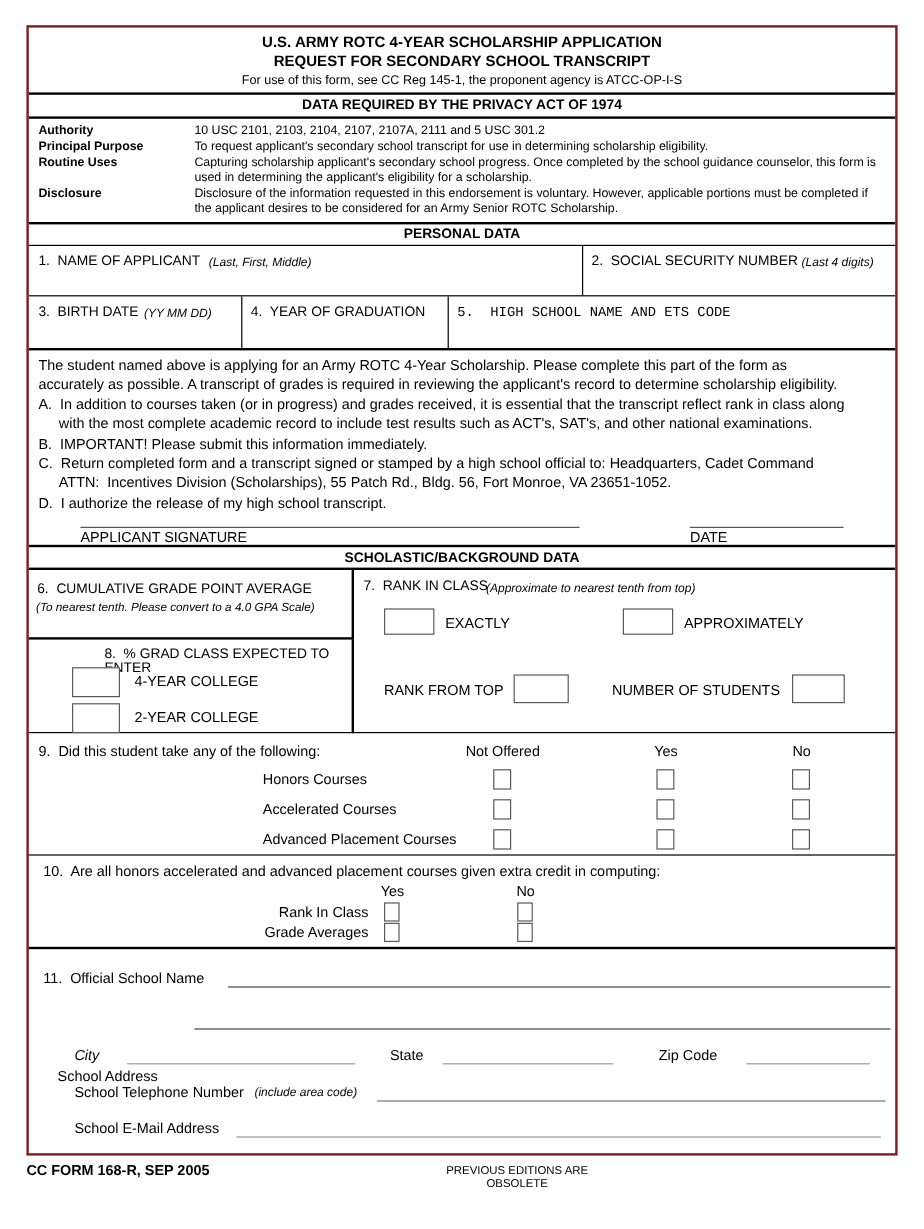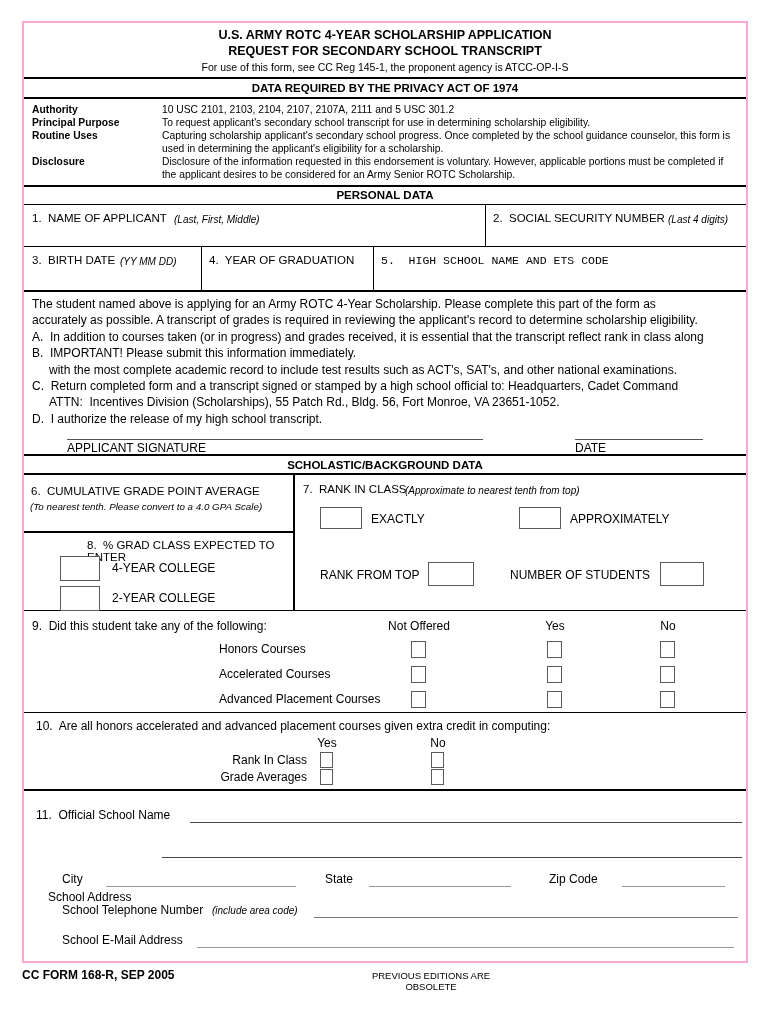--- a/index.html
+++ b/index.html
@@ -2,21 +2,21 @@
 <html><head>
 <meta charset="utf-8">
 <style>
   html,body { margin:0; padding:0; }
   body {
     width:770px; height:1024px; background:#ffffff; position:relative;
     font-family:"Liberation Sans","DejaVu Sans",sans-serif; color:#000;
     -webkit-font-smoothing:antialiased;
   }
   .form { position:absolute; left:22px; top:21px; width:726px; height:942px;
-          border:2px solid #f9a8d4; box-sizing:border-box; }
+          border:2px solid #7f1d1d; box-sizing:border-box; }
   .blk { position:absolute; left:0; right:0; box-sizing:border-box; }
   .abs { position:absolute; }
   .b1 { border-bottom:1px solid #000; }
   .b2 { border-bottom:2px solid #000; }
   .vline { position:absolute; top:0; bottom:0; border-left:1px solid #000; }
   .bar { text-align:center; font-weight:bold; font-size:11.5px; }
   .pre { white-space:pre-wrap; }
   .it { font-style:italic; }
   .lbl { font-size:11.5px; }
   .txt { font-size:12px; }
@@ -78,22 +78,22 @@
     <div class="abs" style="left:349px;top:0;right:0;height:100%;font-family:Liberation Mono, monospace;">
       <span class="abs lbl pre" style="left:8px;top:7px;">5.  HIGH SCHOOL NAME AND ETS CODE</span>
     </div>
   </div>
 
   <div class="blk b2" style="top:269px;height:164px;">
     <div class="abs" style="left:8px;right:6px;top:4px;font-size:12px;line-height:16.4px;">
       <div class="pre">The student named above is applying for an Army ROTC 4-Year Scholarship. Please complete this part of the form as</div>
       <div class="pre">accurately as possible. A transcript of grades is required in reviewing the applicant's record to determine scholarship eligibility.</div>
       <div class="pre">A.  In addition to courses taken (or in progress) and grades received, it is essential that the transcript reflect rank in class along</div>
+      <div class="pre ind">with the most complete academic record to include test results such as ACT's, SAT's, and other national examinations.</div>
       <div class="pre">B.  IMPORTANT! Please submit this information immediately.</div>
-      <div class="pre ind">with the most complete academic record to include test results such as ACT's, SAT's, and other national examinations.</div>
       <div class="pre">C.  Return completed form and a transcript signed or stamped by a high school official to: Headquarters, Cadet Command</div>
       <div class="pre ind">ATTN:  Incentives Division (Scholarships), 55 Patch Rd., Bldg. 56, Fort Monroe, VA 23651-1052.</div>
       <div class="pre">D.  I authorize the release of my high school transcript.</div>
     </div>
     <div class="wline" style="left:43px;width:416px;top:147px;border-color:#555;"></div>
     <div class="abs txt" style="left:43px;top:149px;">APPLICANT SIGNATURE</div>
     <div class="wline" style="left:551px;width:128px;top:147px;border-color:#555;"></div>
     <div class="abs txt" style="left:551px;top:149px;">DATE</div>
   </div>
 
@@ -164,21 +164,21 @@
     <div class="cb" style="left:407px;top:56px;width:13px;height:16px;"></div>
   </div>
 
   <div class="blk" style="top:768px;height:170px;">
     <span class="abs txt pre" style="left:12px;top:17px;">11.  Official School Name</span>
     <div class="wline" style="left:166px;width:552px;top:31px;"></div>
 
     <span class="abs txt" style="left:24px;top:51px;margin-top:48px;">School Address</span>
     <div class="wline" style="left:138px;width:580px;top:66px;"></div>
 
-    <span class="abs txt" style="left:38px;top:81px;">City</span>
+    <span class="abs txt" style="left:38px;top:81px;font-style:italic;">City</span>
     <div class="gline" style="left:82px;width:190px;top:95px;"></div>
     <span class="abs txt" style="left:301px;top:81px;">State</span>
     <div class="gline" style="left:345px;width:142px;top:95px;"></div>
     <span class="abs txt" style="left:525px;top:81px;">Zip Code</span>
     <div class="gline" style="left:598px;width:103px;top:95px;"></div>
 
     <span class="abs txt" style="left:38px;top:112px;">School Telephone Number</span>
     <span class="abs it" style="left:188px;top:114px;font-size:10px;">(include area code)</span>
     <div class="gline" style="left:290px;width:424px;top:126px;border-color:#777;"></div>
 

